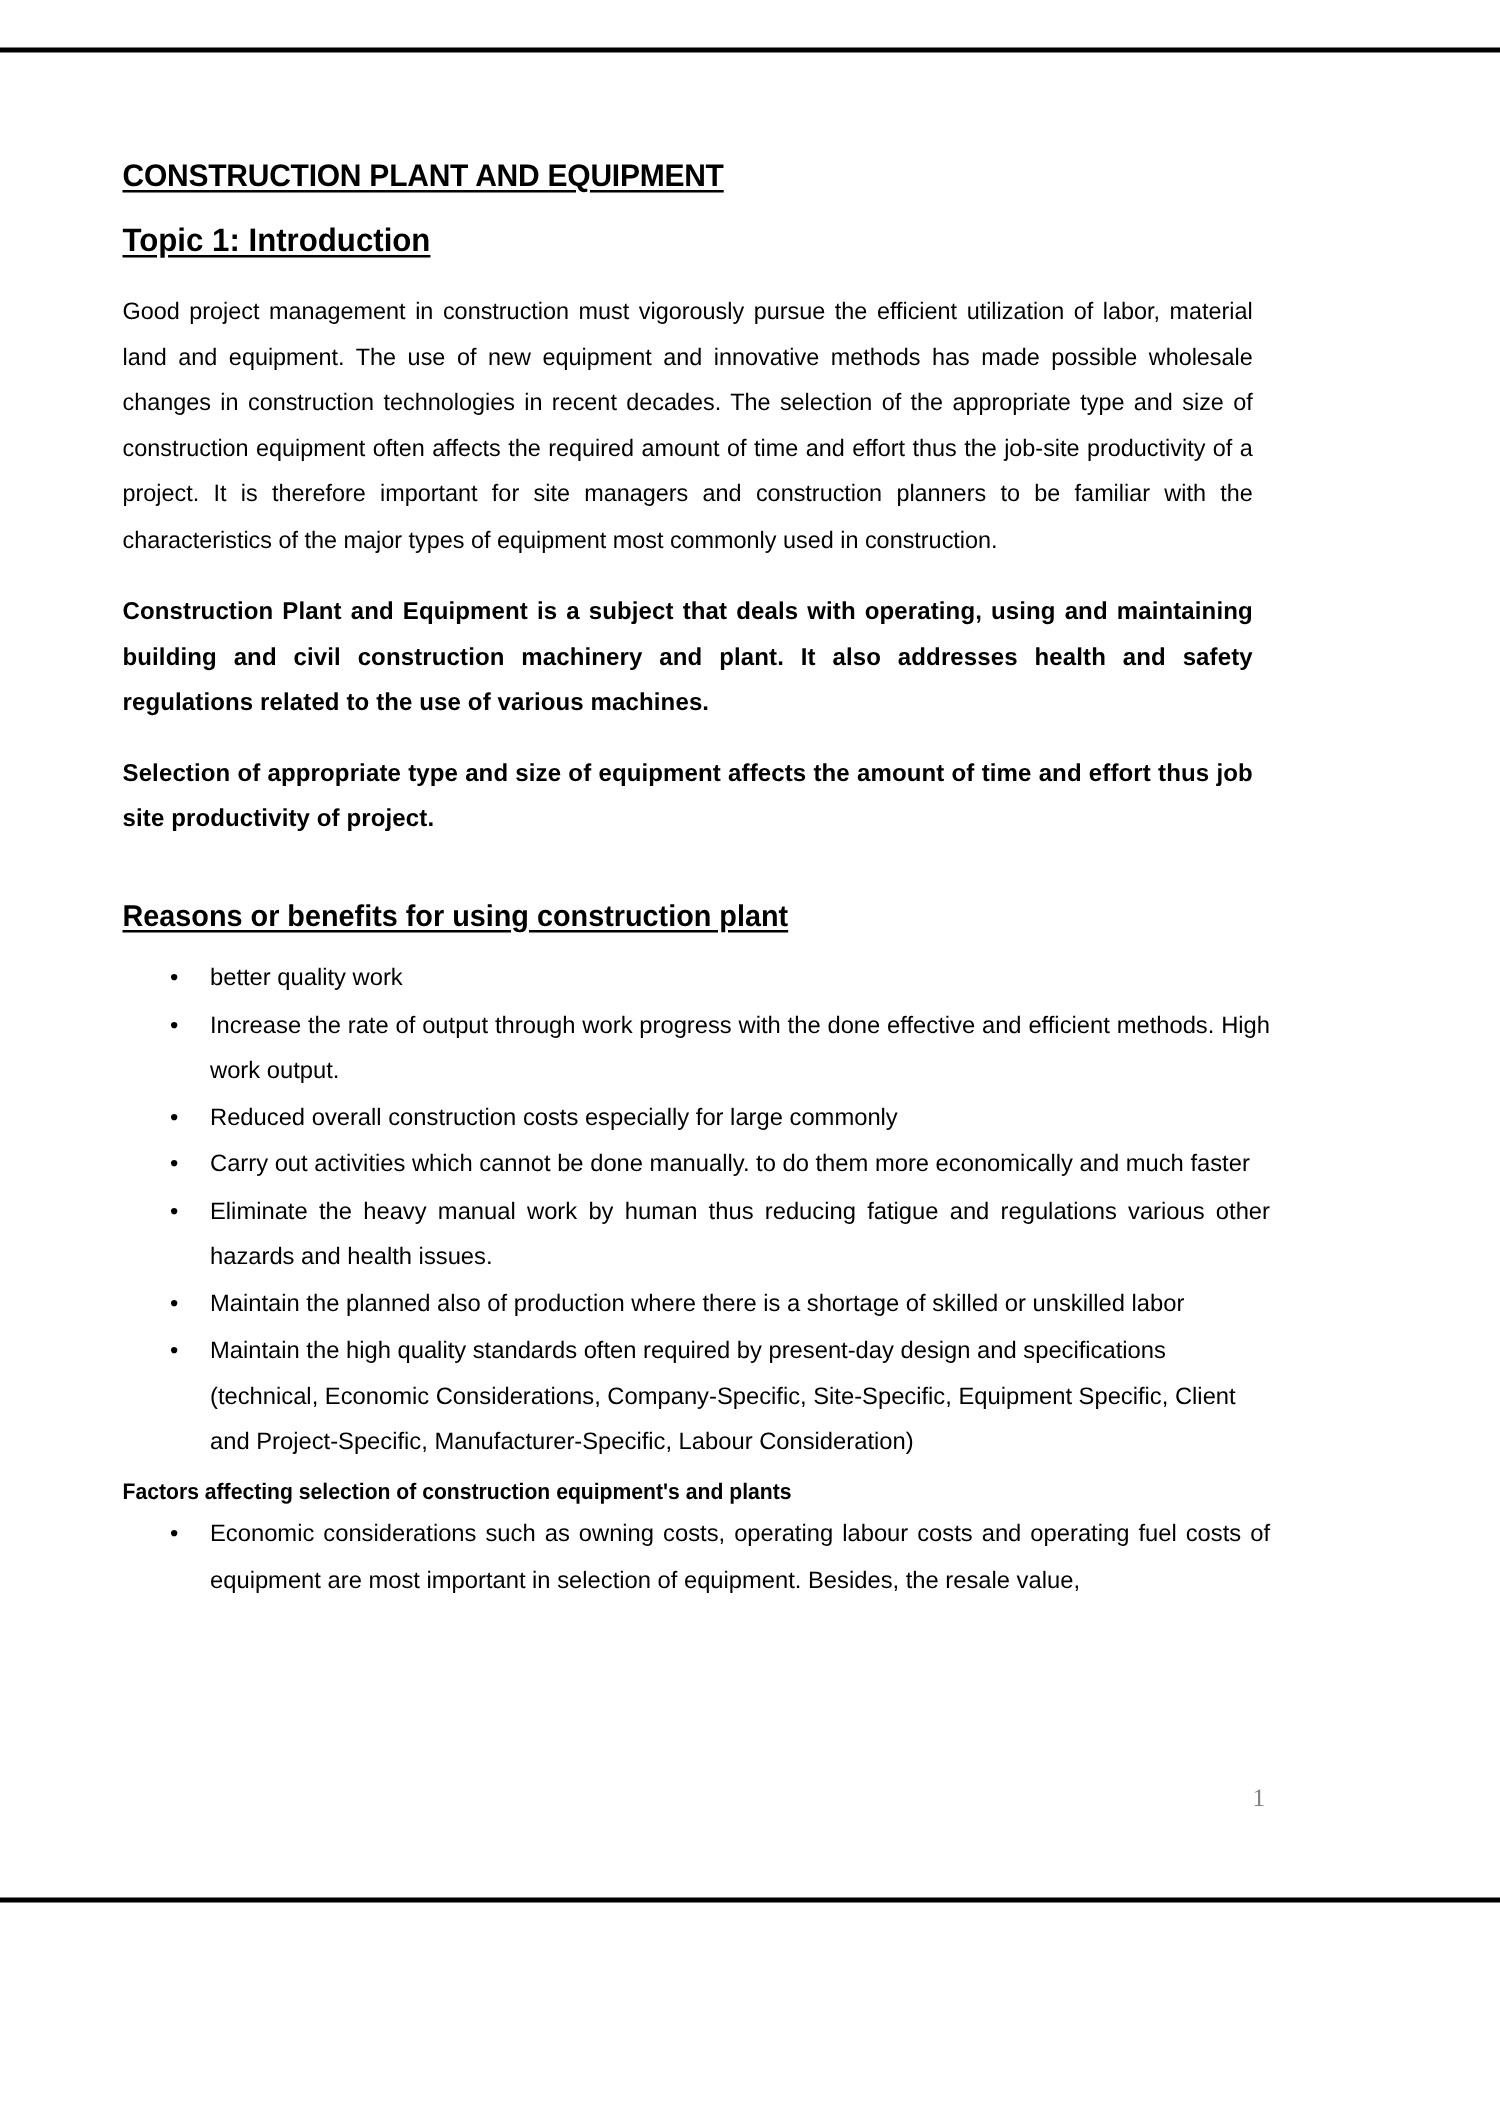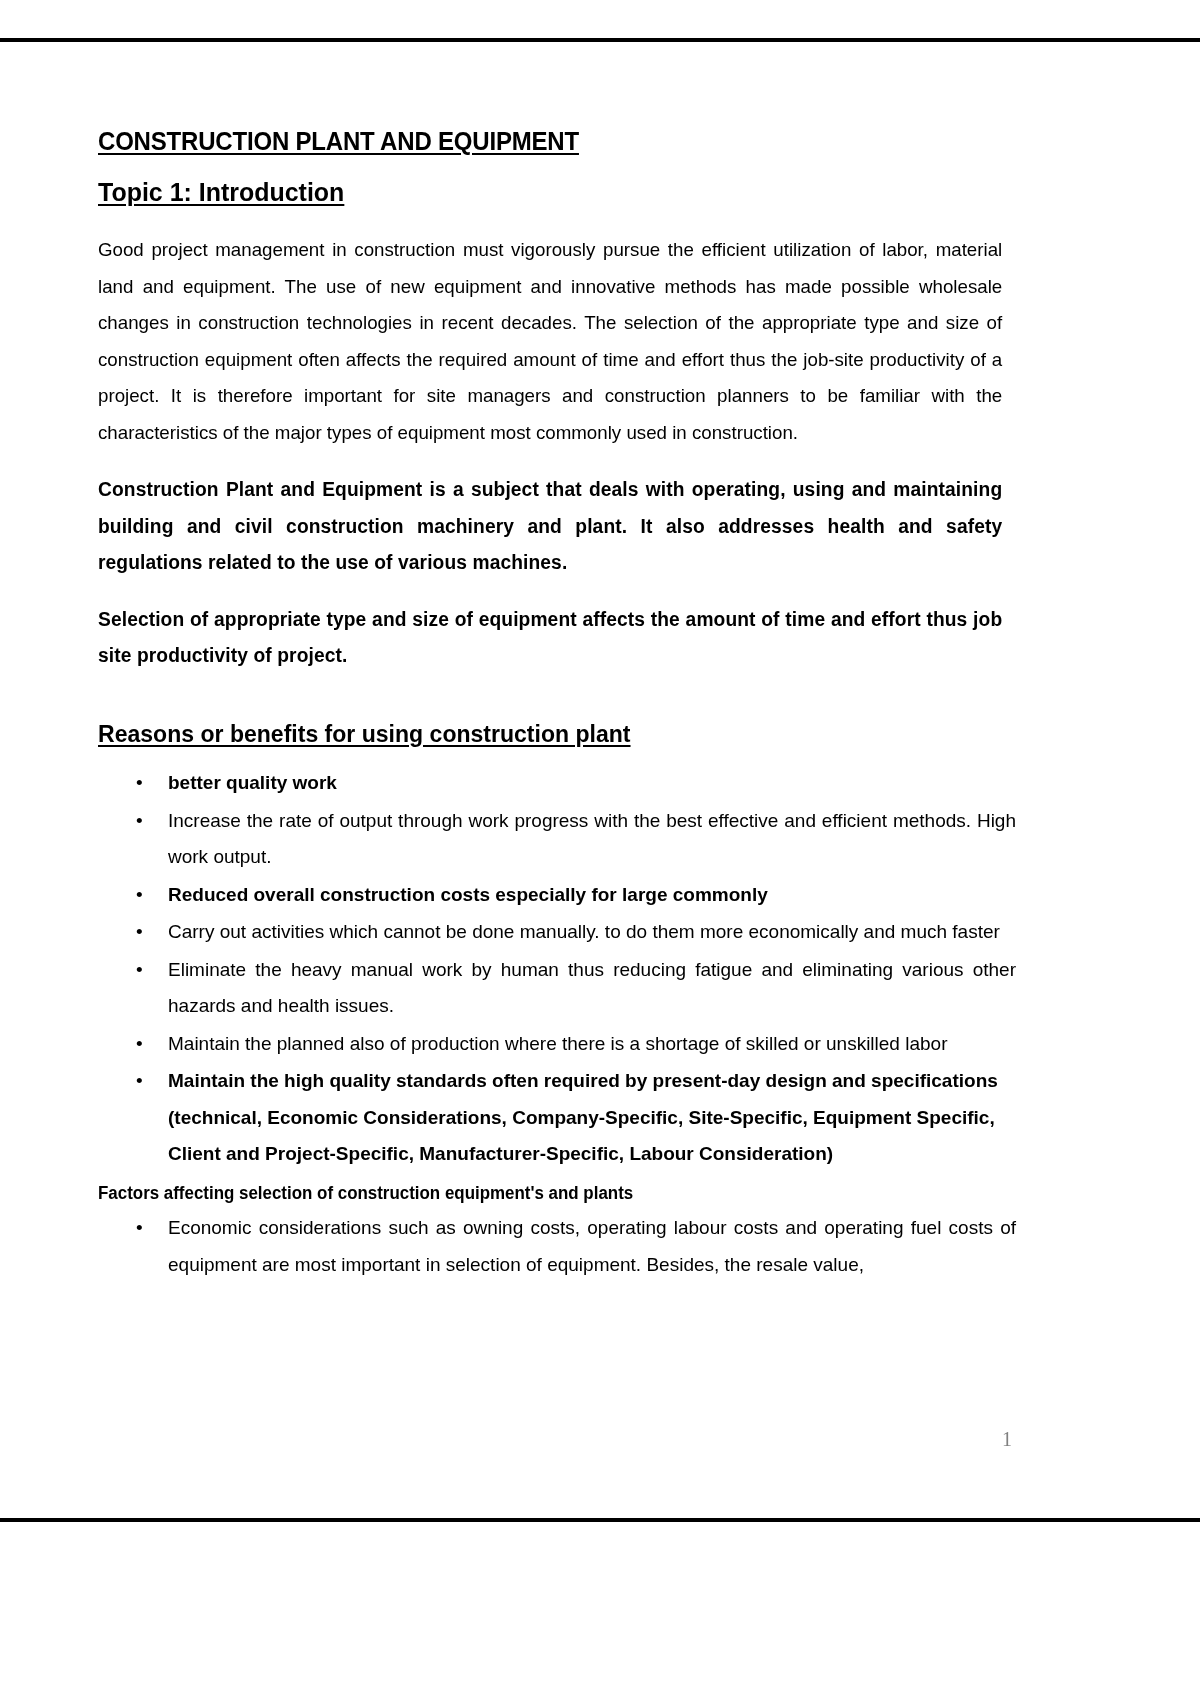--- a/index.html
+++ b/index.html
@@ -127,21 +127,20 @@
     width: 18px;
     line-height: 36.5px;
     font-size: 19px;
     text-align: left;
   }
   ul.bullets > li .li-text {
     display: block;
   }
   ul.bullets > li.nojust .li-text {
     text-align: left;
-    font-weight: bold;
   }
 
   .page-number {
     position: absolute;
     left: 0;
     top: 1428px;
     width: 1012px;
     text-align: right;
     font-size: 20px;
     color: #808080;
@@ -170,33 +169,33 @@
 
     <h3 class="section-heading">Reasons or benefits for using construction plant</h3>
 
     <ul class="bullets">
       <li class="nojust">
         <span class="dot">•</span>
         <span class="li-text">better quality work</span>
       </li>
       <li>
         <span class="dot">•</span>
-        <span class="li-text">Increase the rate of output through work progress with the best effective and efficient methods. High work output.</span>
+        <span class="li-text">Increase the rate of output through work progress with the done effective and efficient methods. High work output.</span>
       </li>
       <li class="nojust">
         <span class="dot">•</span>
         <span class="li-text"> Reduced overall construction costs especially for large commonly</span>
       </li>
       <li>
         <span class="dot">•</span>
         <span class="li-text">Carry out activities which cannot be done manually. to do them more economically and much faster</span>
       </li>
       <li>
         <span class="dot">•</span>
-        <span class="li-text">Eliminate the heavy manual work by human thus reducing fatigue and eliminating various other hazards and health issues.</span>
+        <span class="li-text">Eliminate the heavy manual work by human thus reducing fatigue and regulations various other hazards and health issues.</span>
       </li>
       <li>
         <span class="dot">•</span>
         <span class="li-text">Maintain the planned also of production where there is a shortage of skilled or unskilled labor</span>
       </li>
       <li class="nojust">
         <span class="dot">•</span>
         <span class="li-text"> Maintain the high quality standards often required by present-day design and specifications (technical, Economic Considerations, Company-Specific, Site-Specific, Equipment Specific, Client and Project-Specific, Manufacturer-Specific,  Labour Consideration)</span>
       </li>
     </ul>

